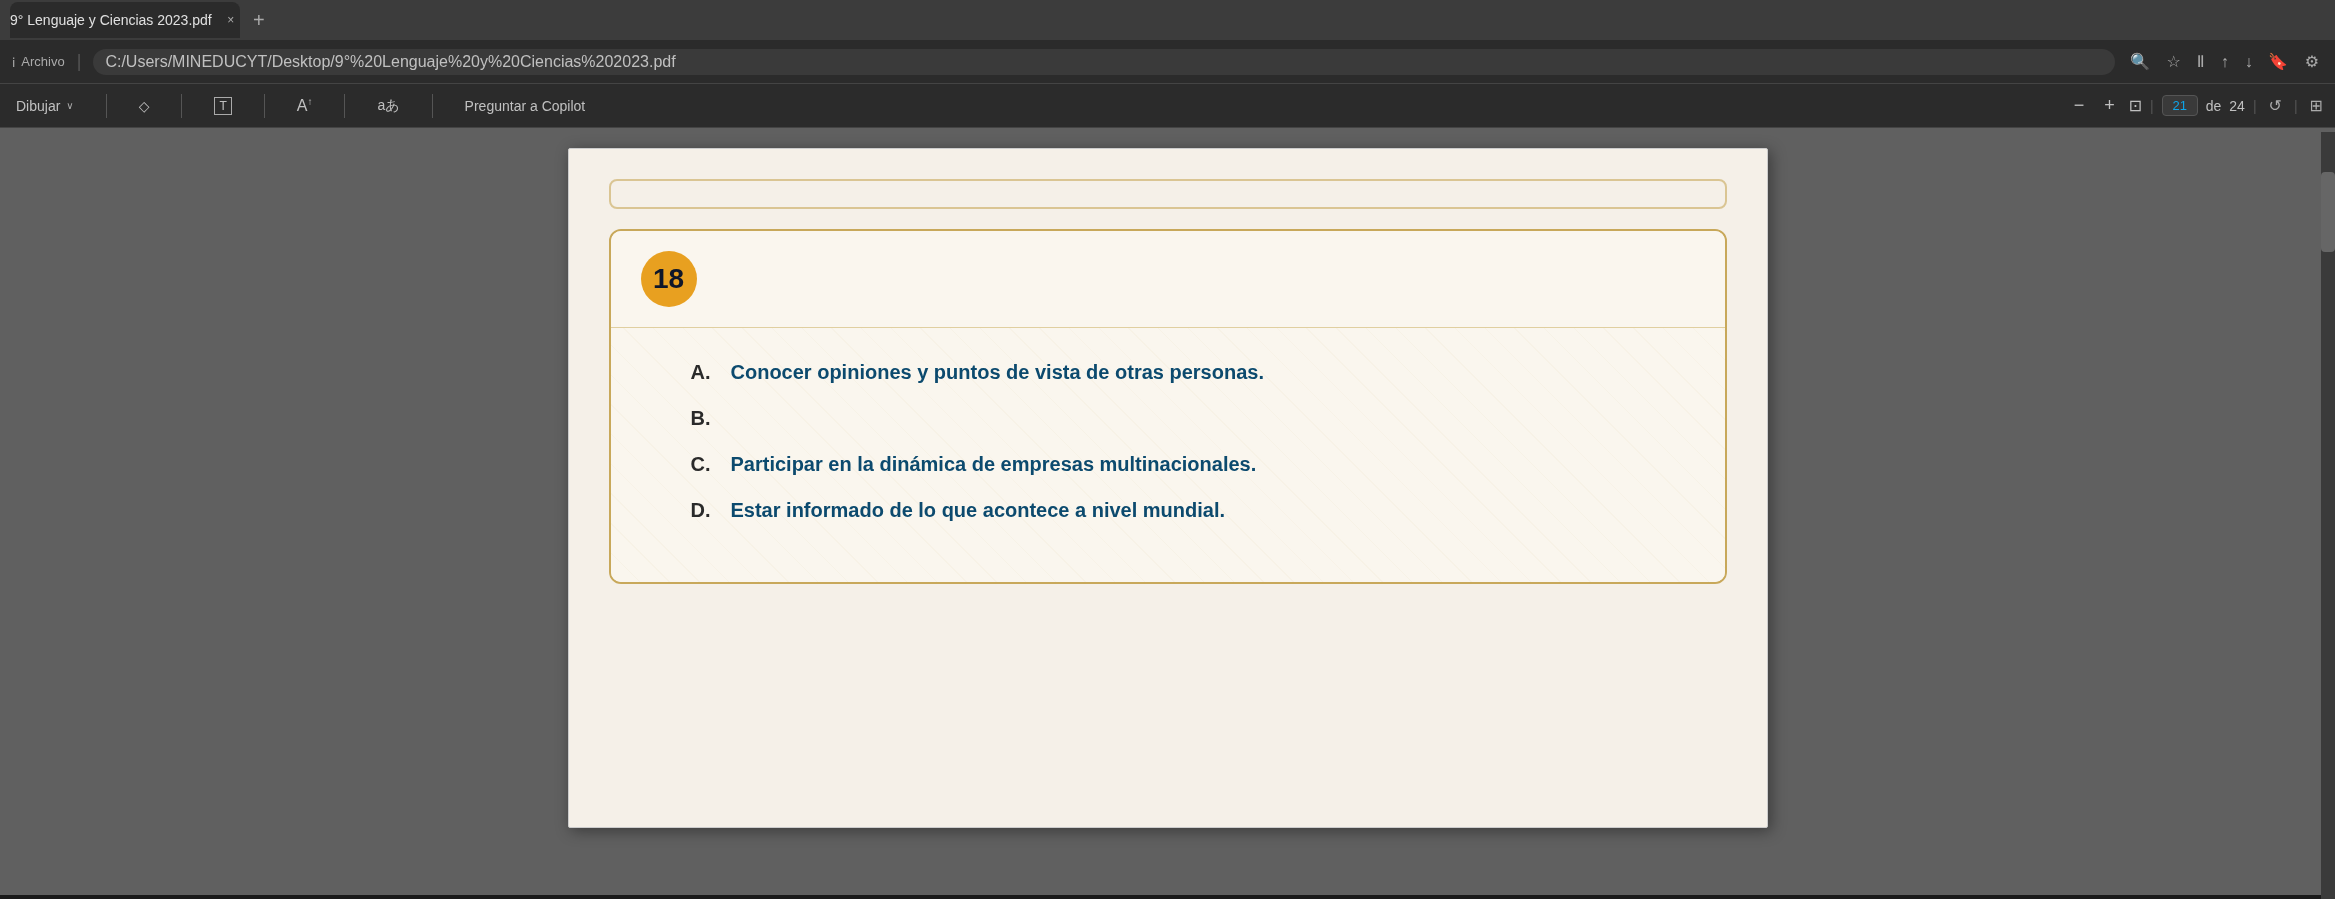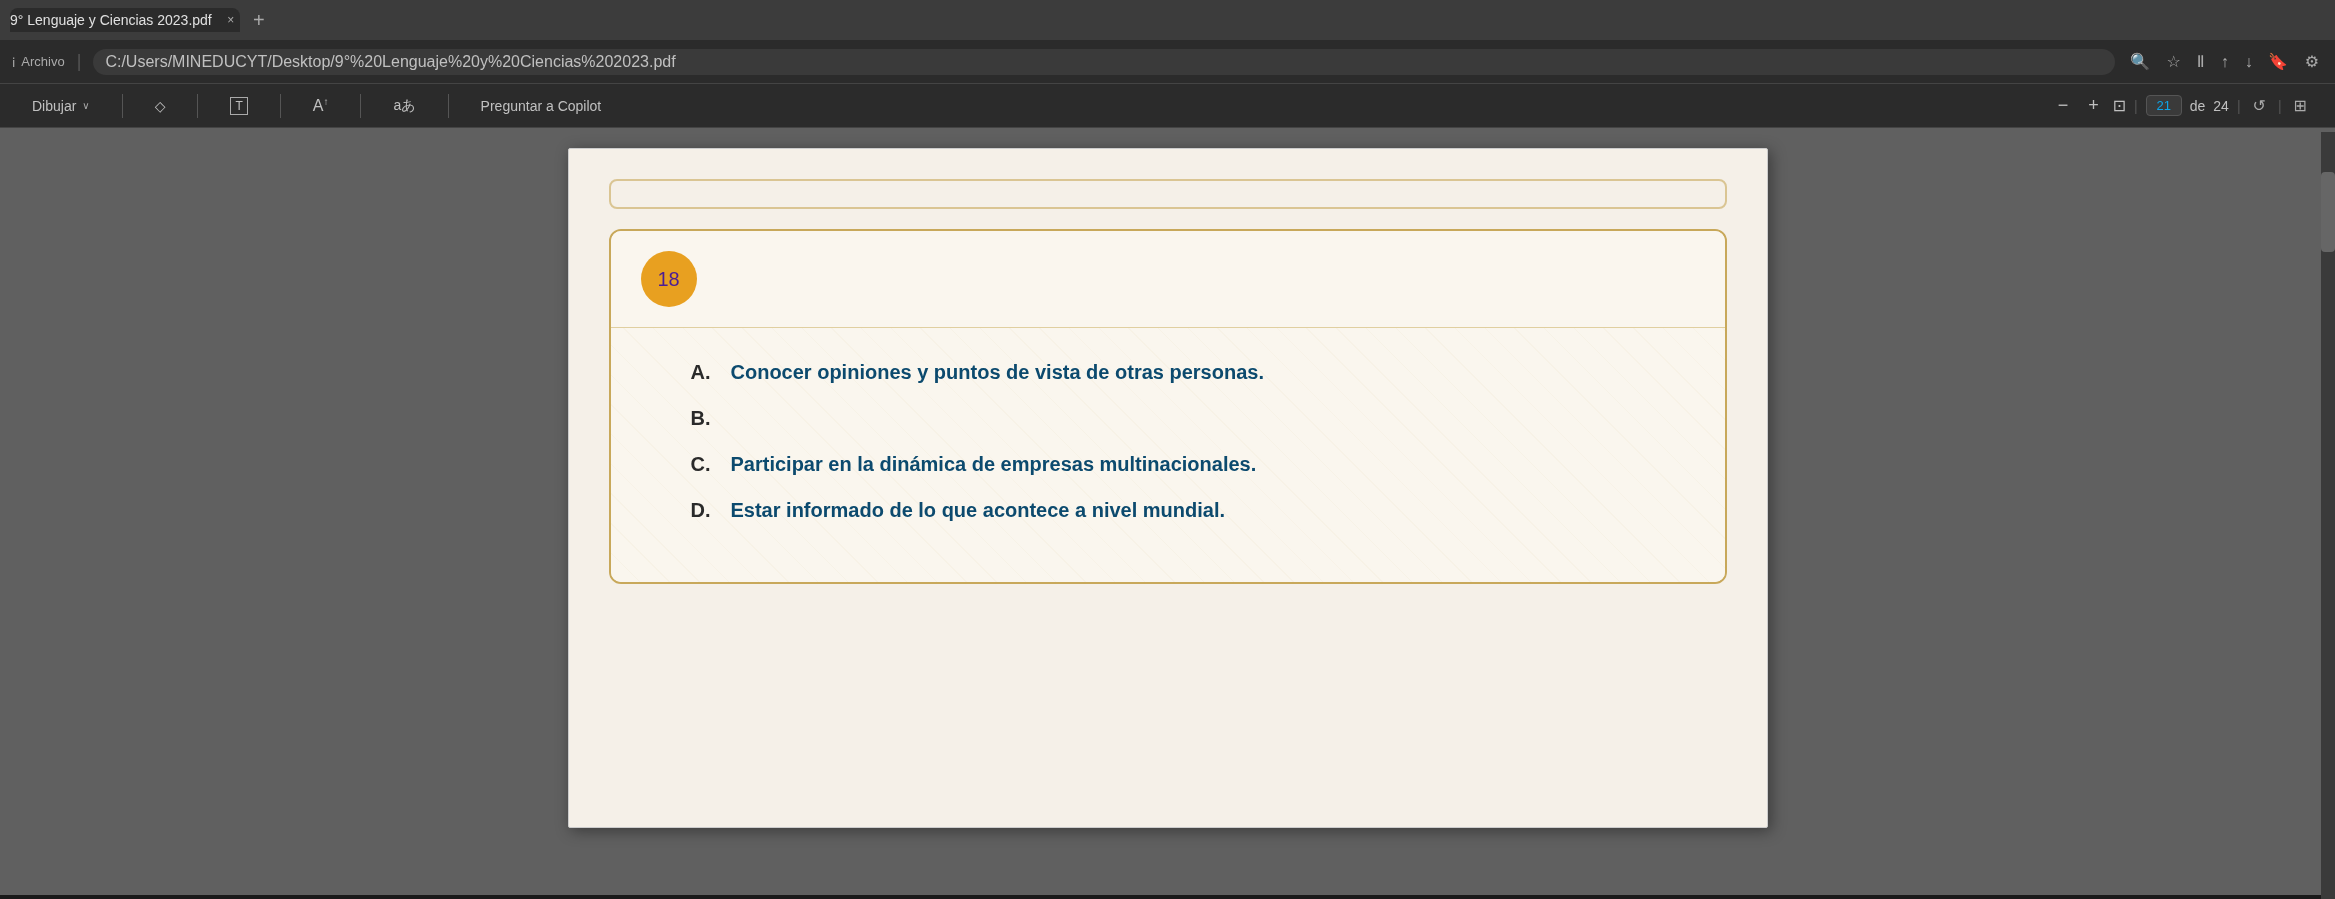--- a/index.html
+++ b/index.html
@@ -27,21 +27,21 @@
       align-items: center;
       background: #3c3c3c;
       height: 40px;
       padding-left: 10px;
     }
 
     .tab-active {
       background: #2b2b2b;
       border-radius: 8px 8px 0 0;
       padding: 0 0;
-      height: 24px;
+      height: 36px;
       display: flex;
       align-items: center;
       gap: 10px;
       color: #e0e0e0;
       font-size: 14px;
     }
 
     .tab-close {
       color: #aaa;
       font-size: 12px;
@@ -114,21 +114,21 @@
       padding: 4px;
       border-radius: 4px;
     }
 
     
     .toolbar {
       display: flex;
       align-items: center;
       background: #2b2b2b;
       height: 44px;
-      padding: 0 24px;
+      padding: 0 8px;
       gap: 24px;
       border-bottom: 1px solid #444;
     }
 
     .toolbar-item {
       display: flex;
       align-items: center;
       gap: 6px;
       color: #c0c0c0;
       font-size: 14px;
@@ -238,23 +238,23 @@
       display: flex;
       align-items: center;
       padding: 20px 30px;
       border-bottom: 1px solid #e0cfa0;
       gap: 24px;
       background: #faf6ee;
     }
 
     .question-number {
       background: #e8a020;
-      color: #4c1d95;
-      font-size: 20px;
-      font-weight: normal;
+      color: #0f172a;
+      font-size: 28px;
+      font-weight: bold;
       width: 56px;
       height: 56px;
       border-radius: 50%;
       display: flex;
       align-items: center;
       justify-content: center;
       flex-shrink: 0;
     }
 
     .question-text {

